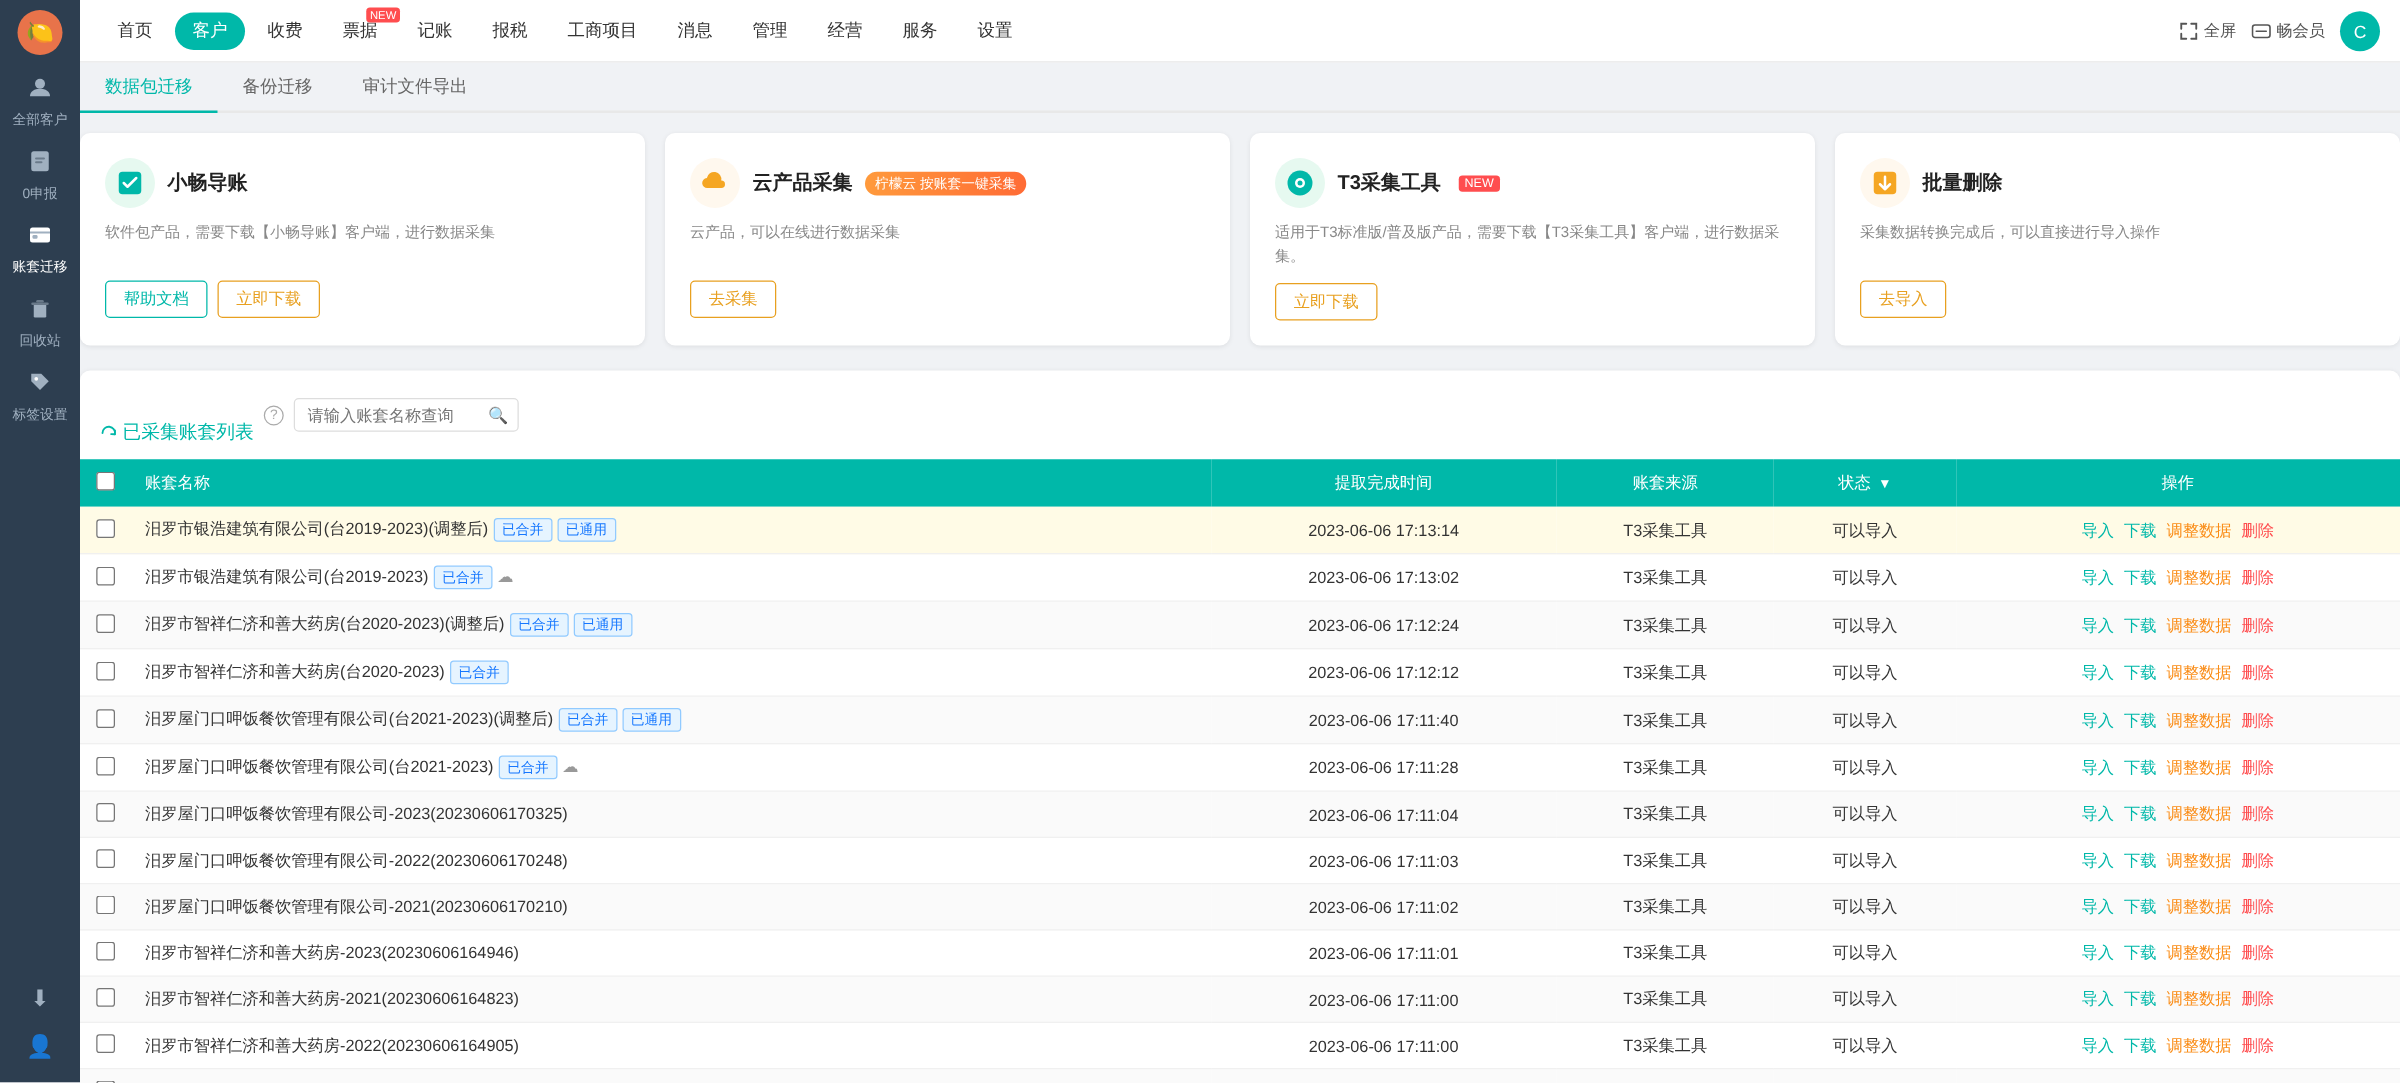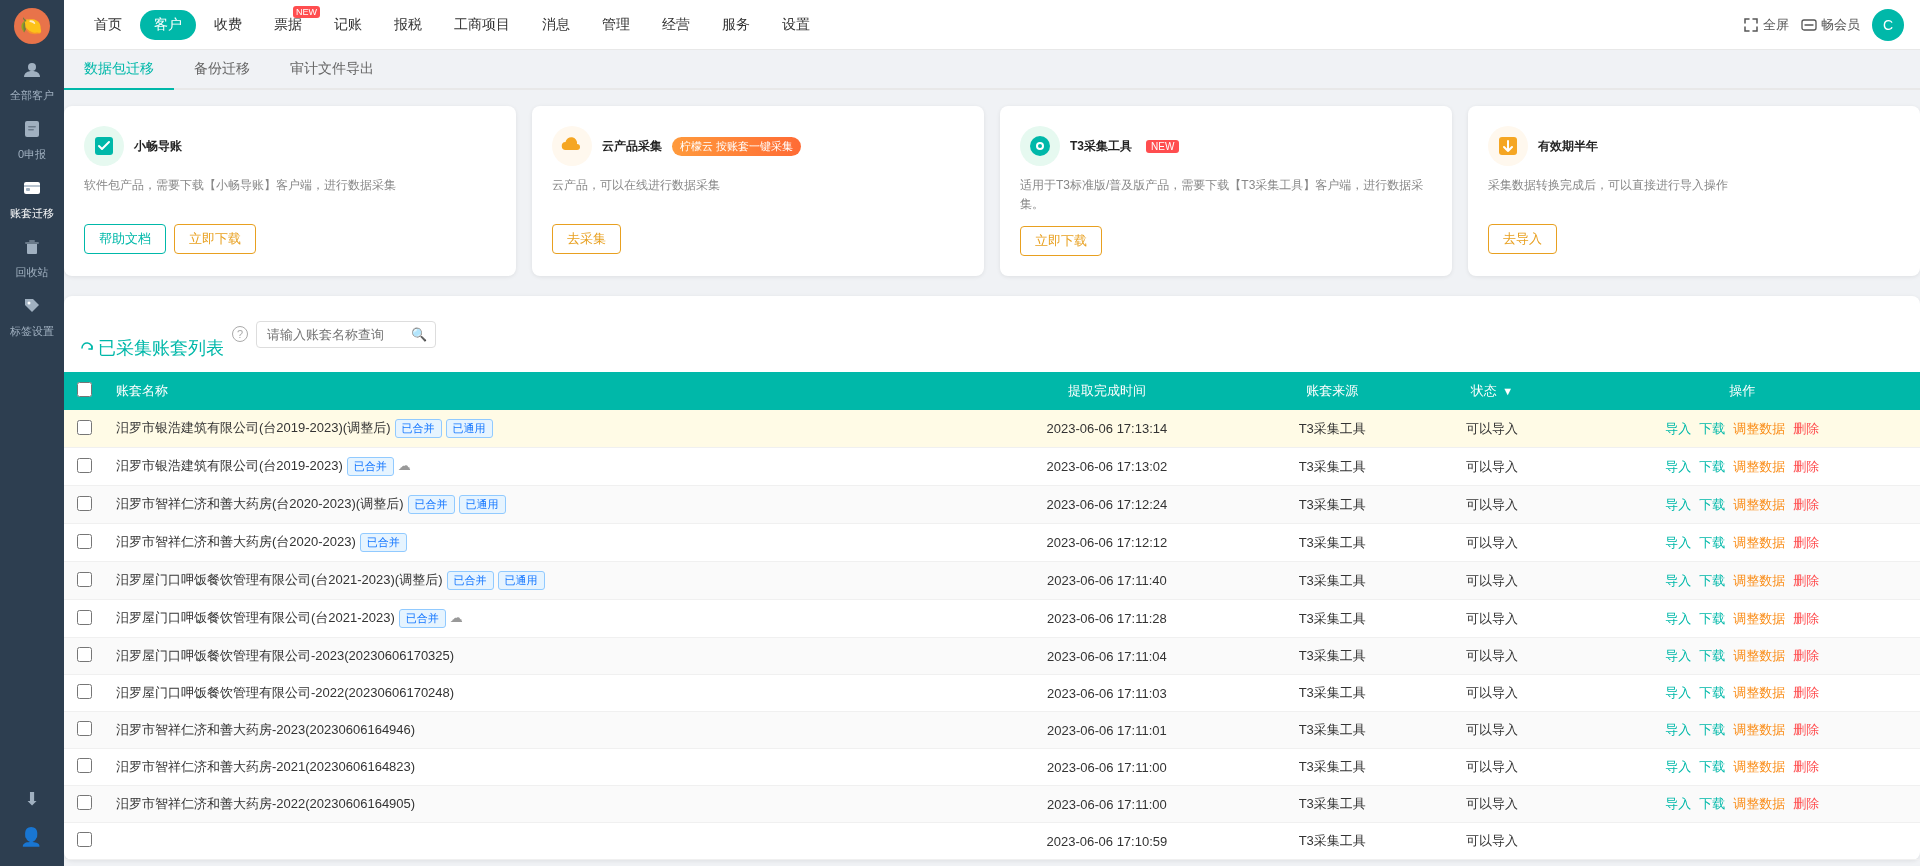--- a/index.html
+++ b/index.html
@@ -110,21 +110,21 @@
       box-shadow: 0 1px 4px rgba(0,0,0,0.08);
     }
     .card-header { display: flex; align-items: center; gap: 10px; margin-bottom: 10px; }
     .card-icon {
       width: 40px; height: 40px;
       border-radius: 50%;
       display: flex; align-items: center; justify-content: center;
       font-size: 20px;
       flex-shrink: 0;
     }
-    .card-title { font-size: 12px; font-weight: 600; color: #222; }
+    .card-title { font-size: 16px; font-weight: 600; color: #222; }
     .card-desc { font-size: 12px; color: #888; line-height: 1.6; margin-bottom: 12px; min-height: 36px; }
     .card-actions { display: flex; align-items: center; gap: 8px; }
     .btn-outline {
       border: 1px solid #e8a020;
       color: #e8a020;
       background: #fff;
       padding: 5px 14px;
       border-radius: 4px;
       cursor: pointer;
       font-size: 13px;
@@ -151,21 +151,21 @@
     
     .table-section { background: #fff; border-radius: 8px; box-shadow: 0 1px 4px rgba(0,0,0,0.08); }
     .table-toolbar {
       display: flex;
       align-items: center;
       justify-content: space-between;
       padding: 12px 16px;
     }
     .toolbar-left { display: flex; align-items: center; gap: 8px; }
     .toolbar-right { display: flex; align-items: center; gap: 8px; }
-    .refresh-btn { color: #00b8a9; cursor: pointer; font-size: 18px; display: flex; align-items: center; gap: 4px; margin-top: 28px; }
+    .refresh-btn { color: #00b8a9; cursor: pointer; font-size: 15px; display: flex; align-items: center; gap: 4px; margin-top: 28px; }
     .search-input-wrap { position: relative; }
     .search-input {
       border: 1px solid #ddd;
       border-radius: 4px;
       padding: 5px 28px 5px 10px;
       font-size: 13px;
       width: 180px;
       outline: none;
       color: #701a75;
     }
@@ -396,21 +396,21 @@
       </div>
 
       <div class="card">
         <div class="card-header">
           <div class="card-icon" style="background:#fff8ee;">
             <svg width="24" height="24" viewBox="0 0 24 24" fill="none">
                 <rect x="3" y="3" width="18" height="18" rx="3" fill="#f5a623"></rect>
                 <path d="M12 7v10M8 13l4 4 4-4" stroke="white" stroke-width="2" stroke-linecap="round" stroke-linejoin="round"></path>
               </svg>
           </div>
-          <span class="card-title">有效期半年</span>
+          <span class="card-title">批量删除</span>
         </div>
         <div class="card-desc">采集数据转换完成后，可以直接进行导入操作</div>
         <div class="card-actions">
           <button class="btn-outline">去导入</button>
         </div>
       </div>
 
     </div>
 
     <div class="table-section">
@@ -507,20 +507,28 @@
             <tr>
               <td><input type="checkbox" class="checkbox" style=""></td>
               <td style="text-align: left;"><span>汨罗屋门口呷饭餐饮管理有限公司-2022(20230606170248)</span></td>
               <td>2023-06-06 17:11:03</td>
               <td>T3采集工具</td>
               <td>可以导入</td>
               <td><span class="action-link">导入</span><span class="action-link">下载</span><span class="action-link orange">调整数据</span><span class="action-link danger">删除</span></td>
             </tr>
             <tr>
               <td><input type="checkbox" class="checkbox" style=""></td>
+              <td style="text-align: left;"><span>汨罗屋门口呷饭餐饮管理有限公司-2021(20230606170210)</span></td>
+              <td>2023-06-06 17:11:02</td>
+              <td>T3采集工具</td>
+              <td>可以导入</td>
+              <td><span class="action-link">导入</span><span class="action-link">下载</span><span class="action-link orange">调整数据</span><span class="action-link danger">删除</span></td>
+            </tr>
+            <tr>
+              <td><input type="checkbox" class="checkbox" style=""></td>
               <td style="text-align: left;"><span>汨罗市智祥仁济和善大药房-2023(20230606164946)</span></td>
               <td>2023-06-06 17:11:01</td>
               <td>T3采集工具</td>
               <td>可以导入</td>
               <td><span class="action-link">导入</span><span class="action-link">下载</span><span class="action-link orange">调整数据</span><span class="action-link danger">删除</span></td>
             </tr>
             <tr>
               <td><input type="checkbox" class="checkbox" style=""></td>
               <td style="text-align: left;"><span>汨罗市智祥仁济和善大药房-2021(20230606164823)</span></td>
               <td>2023-06-06 17:11:00</td>

